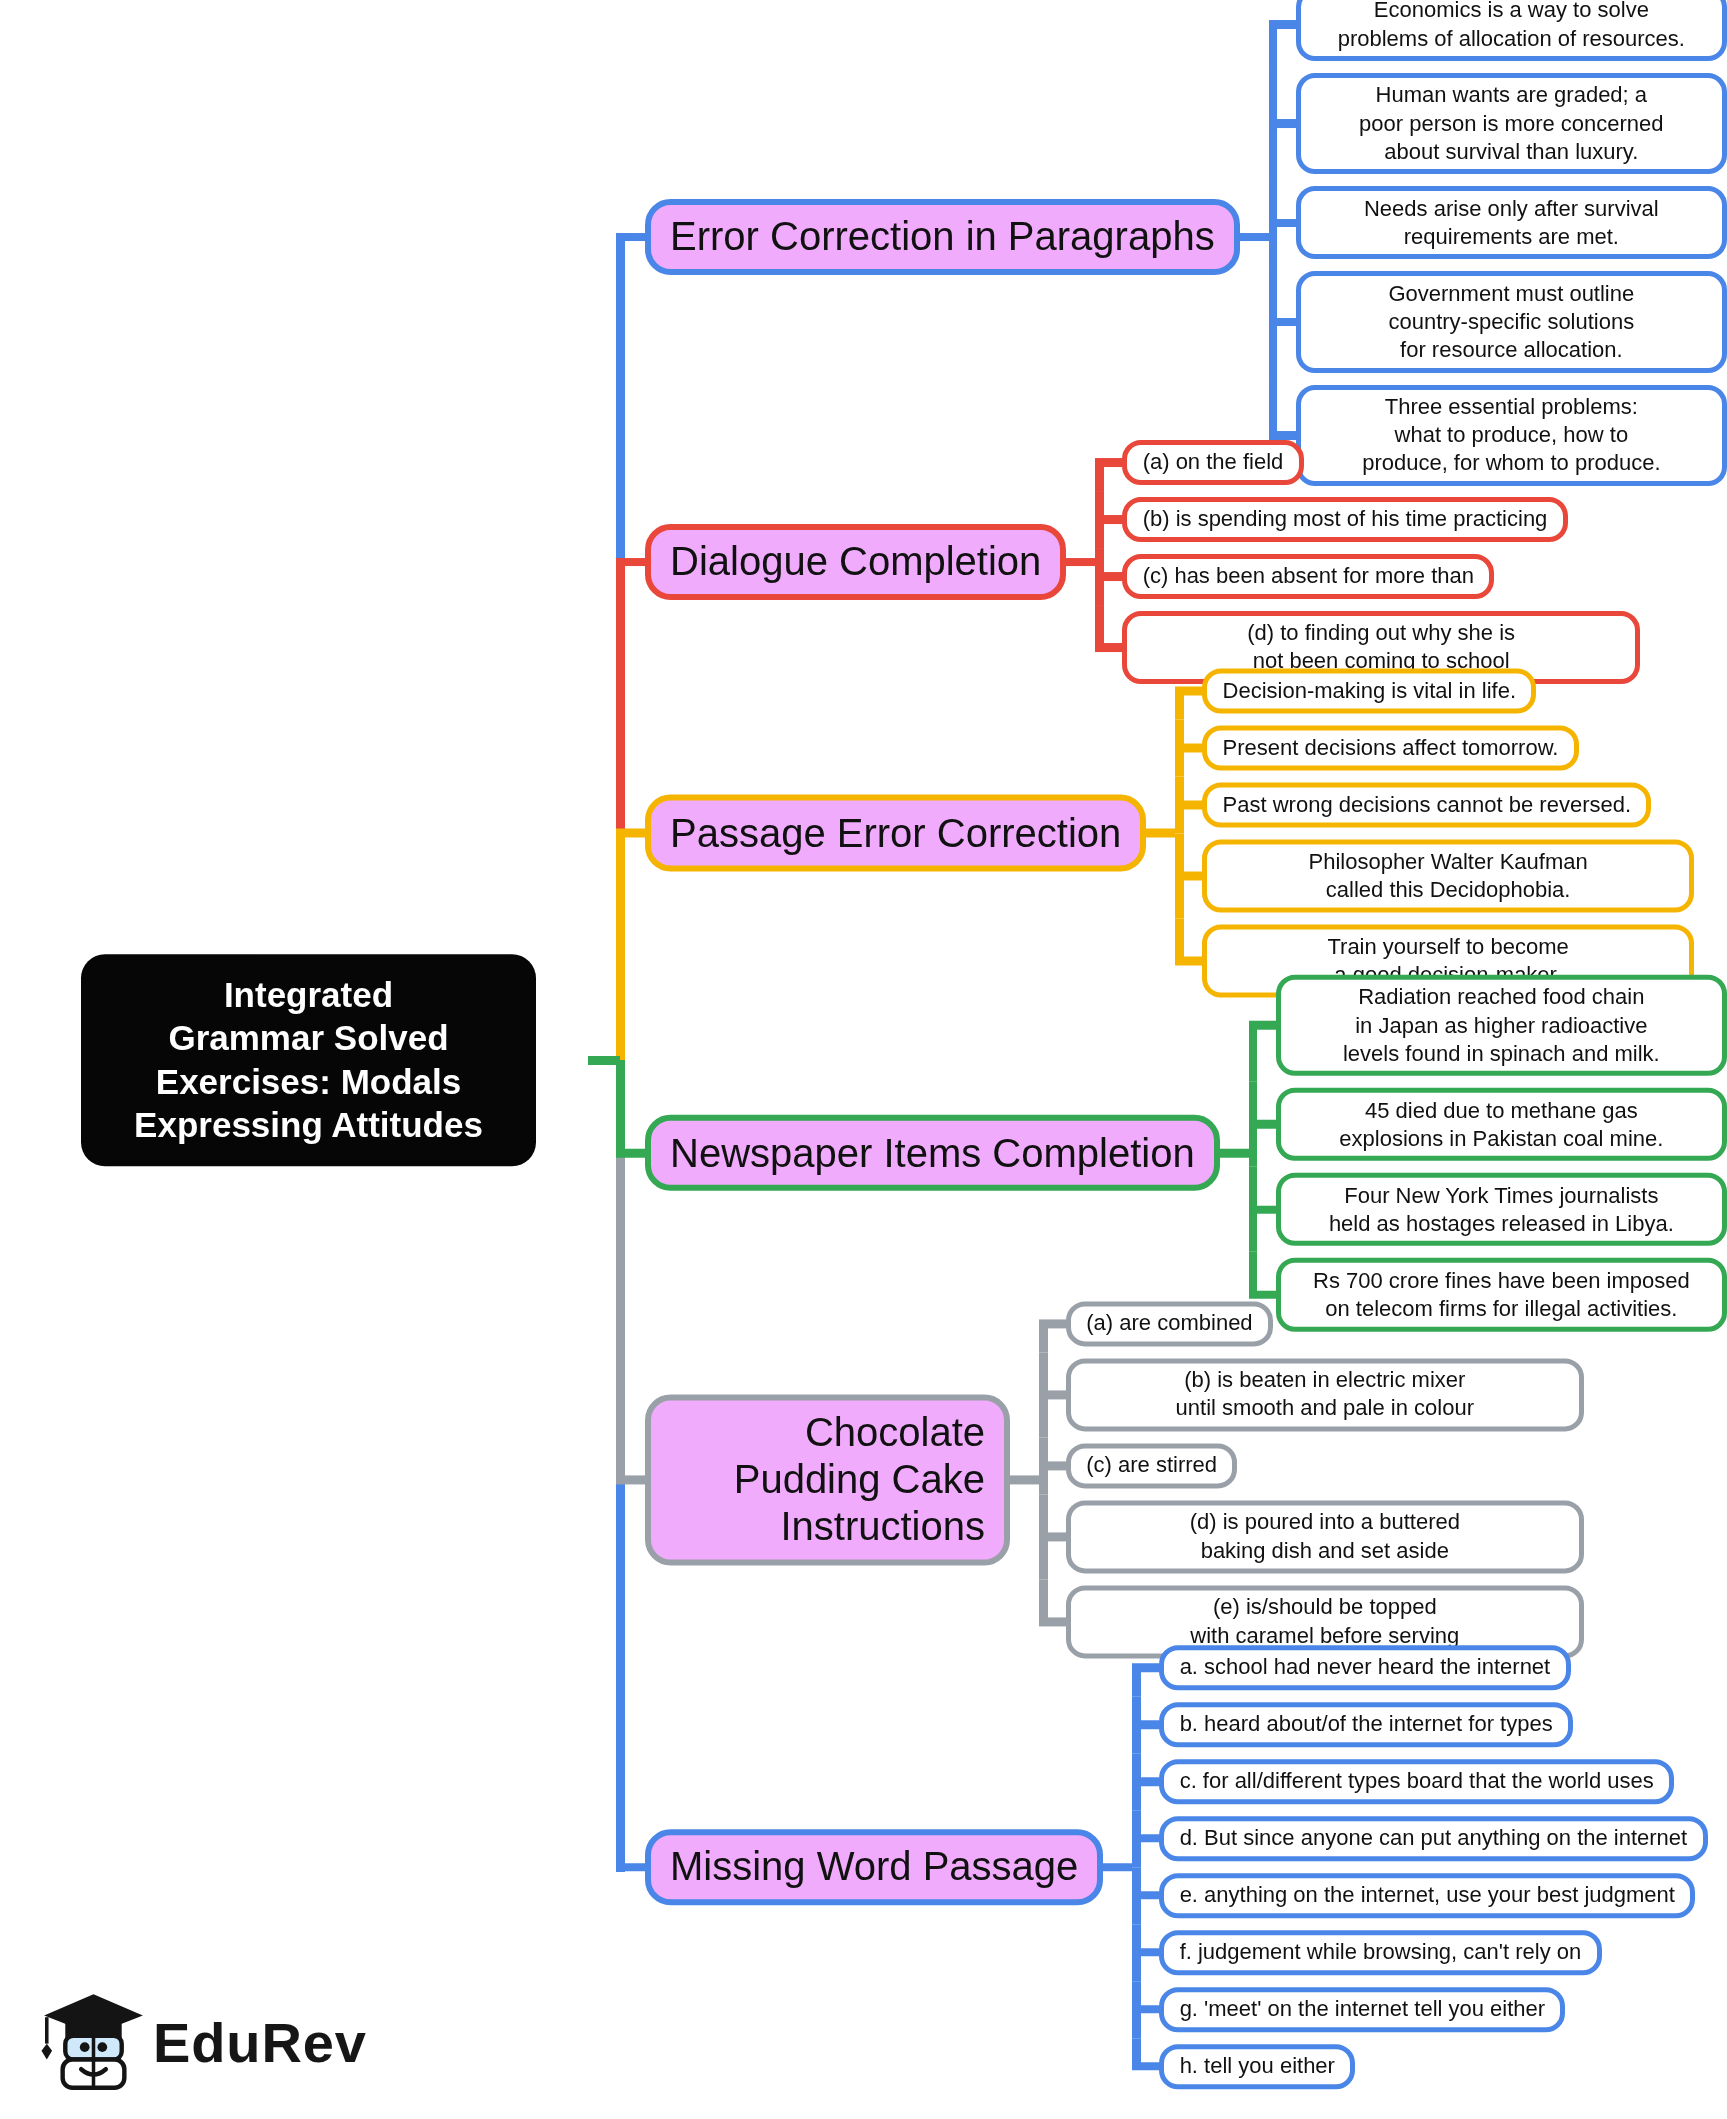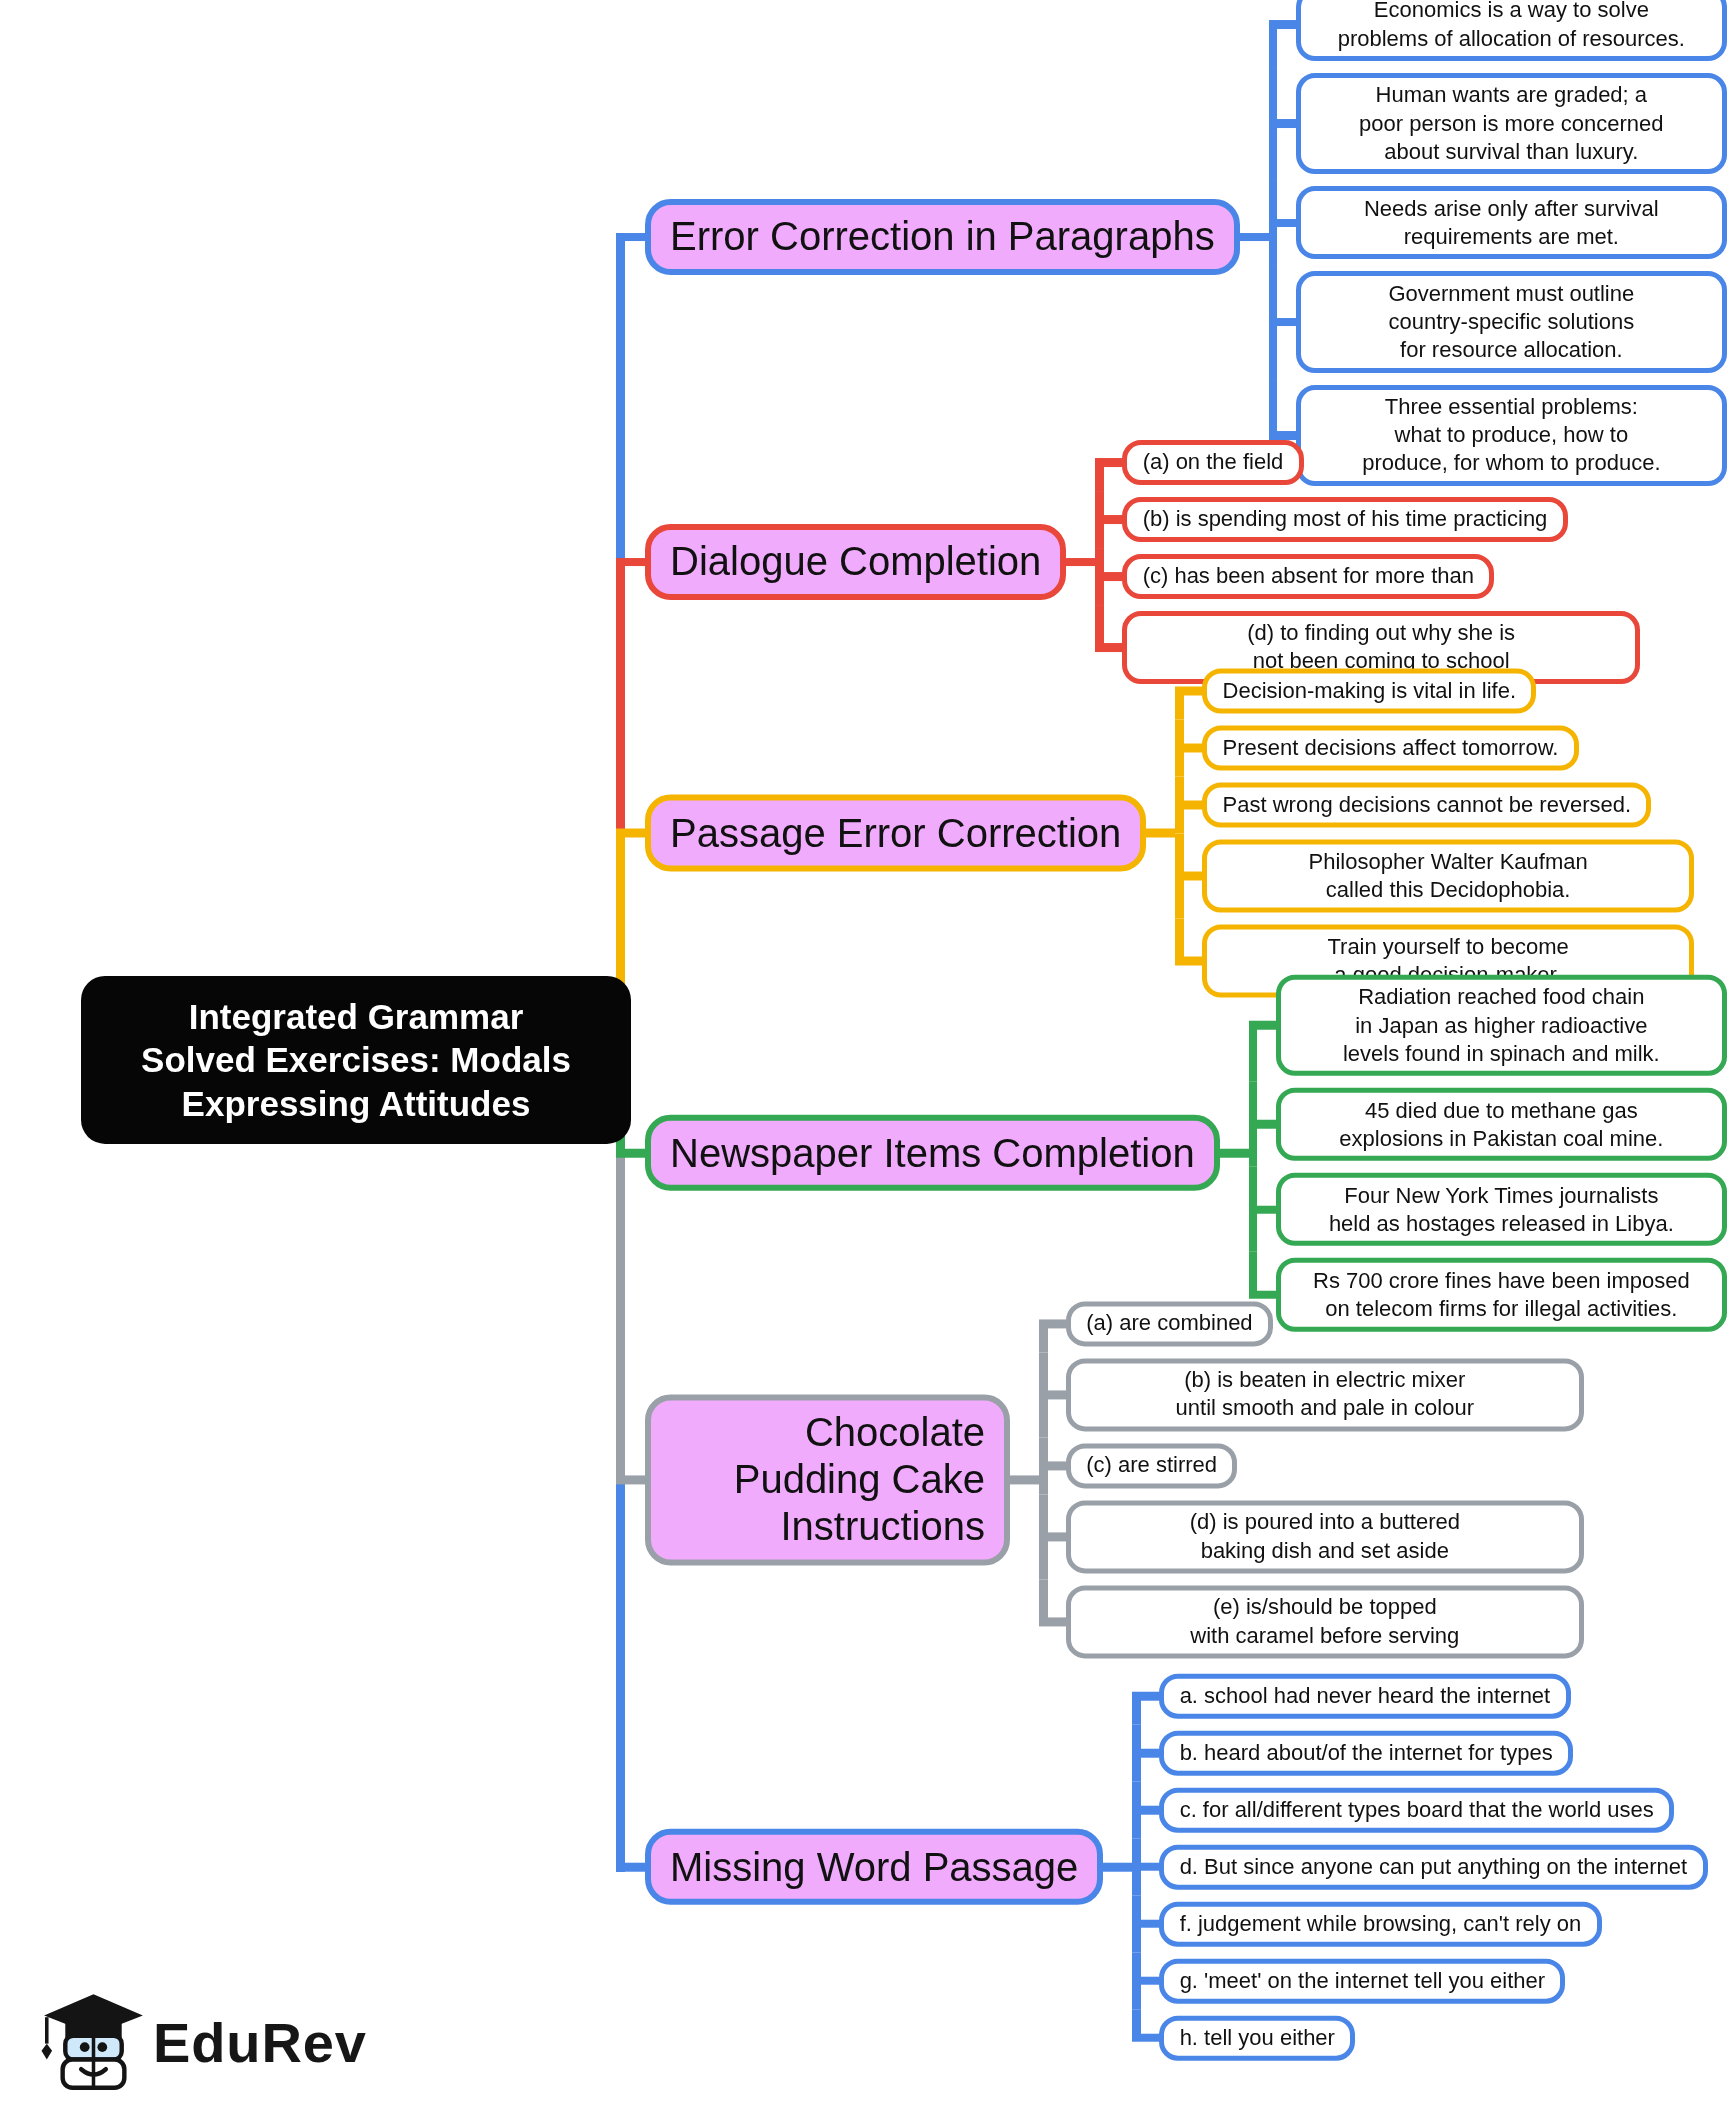--- a/index.html
+++ b/index.html
@@ -12,21 +12,21 @@
   .c-red   {--c:#e8473a;}
   .c-yellow{--c:#f5b400;}
   .c-green {--c:#34a853;}
   .c-gray  {--c:#9aa0a8;}
 
   
   .trunk{position:absolute;left:616px;width:8.5px;z-index:0;}
 
   
   .central{position:absolute;left:81px;top:1060px;transform:translateY(-50%);
-           width:550px;box-sizing:border-box;background:#060606;color:#fff;
+           width:455px;box-sizing:border-box;background:#060606;color:#fff;
            border-radius:24px;padding:19px 22px;font-size:35px;font-weight:bold;
            line-height:1.24;text-align:center;z-index:2;text-wrap:balance;}
   .central-link{position:absolute;left:588px;top:1056px;width:32px;height:8.5px;
                 background:#34a853;z-index:1;}
 
   
   .branch{position:absolute;left:616px;transform:translateY(-50%);
           display:flex;align-items:center;z-index:1;}
   .stub{flex:none;width:29px;height:8.5px;background:var(--c);}
   .label-box{flex:none;background:#f0abfc;border:6px solid var(--c);border-radius:25.6px;
@@ -188,20 +188,23 @@
           <div class="leaf-box mw680">a. school had never heard the internet</div>
         </div>
       <div class="leaf-row">
           <div class="leaf-box mw680">b. heard about/of the internet for types</div>
         </div>
       <div class="leaf-row">
           <div class="leaf-box mw680">c. for all/different types board that the world uses</div>
         </div>
       <div class="leaf-row">
           <div class="leaf-box mw680">d. But since anyone can put anything on the internet</div>
+        </div>
+      <div class="leaf-row">
+          <div class="leaf-box mw680">e. anything on the internet, use your best judgment</div>
         </div>
       <div class="leaf-row">
           <div class="leaf-box mw680">f. judgement while browsing, can't rely on</div>
         </div>
       <div class="leaf-row">
           <div class="leaf-box mw680">g. 'meet' on the internet tell you either</div>
         </div>
       <div class="leaf-row">
           <div class="leaf-box mw680">h. tell you either</div>
         </div>

